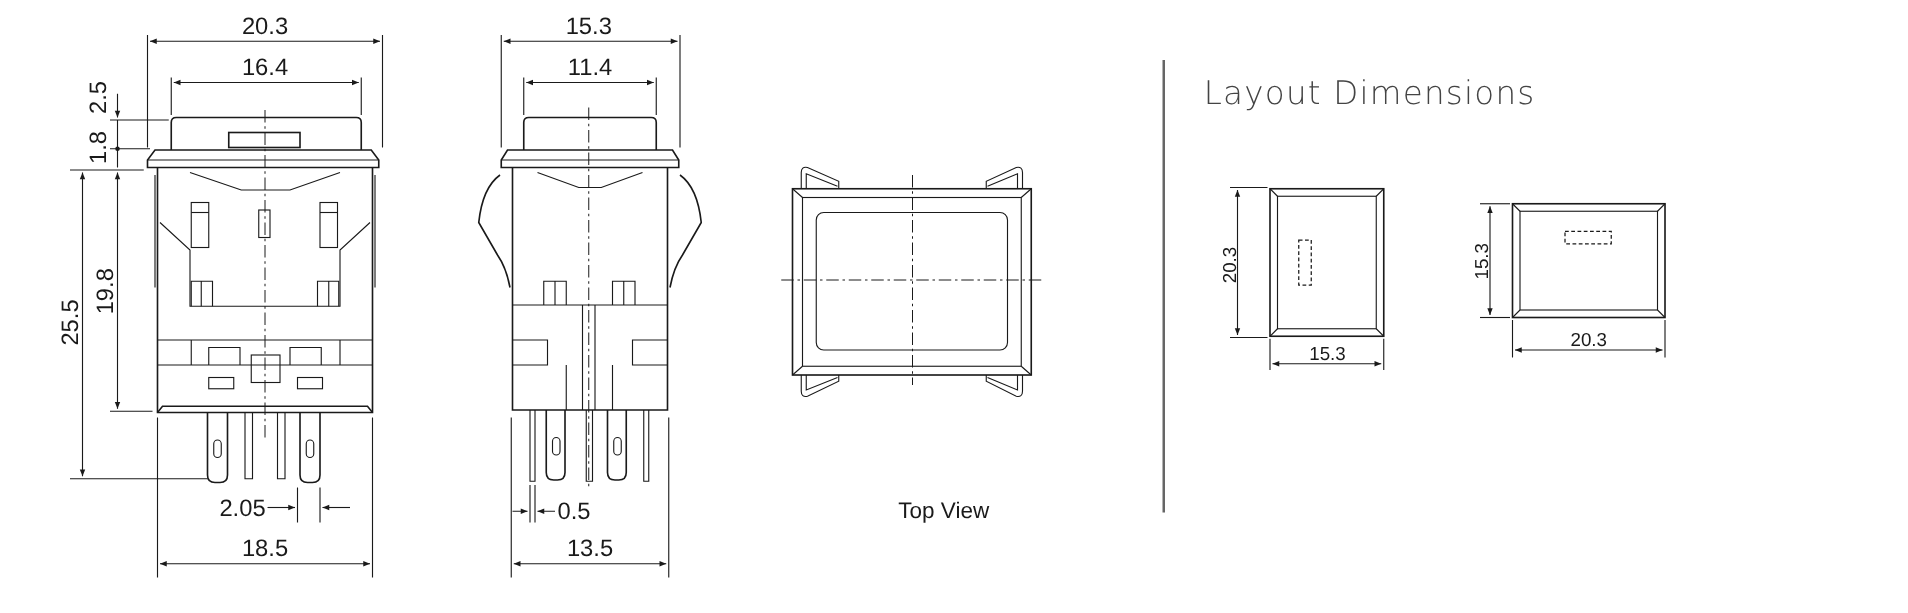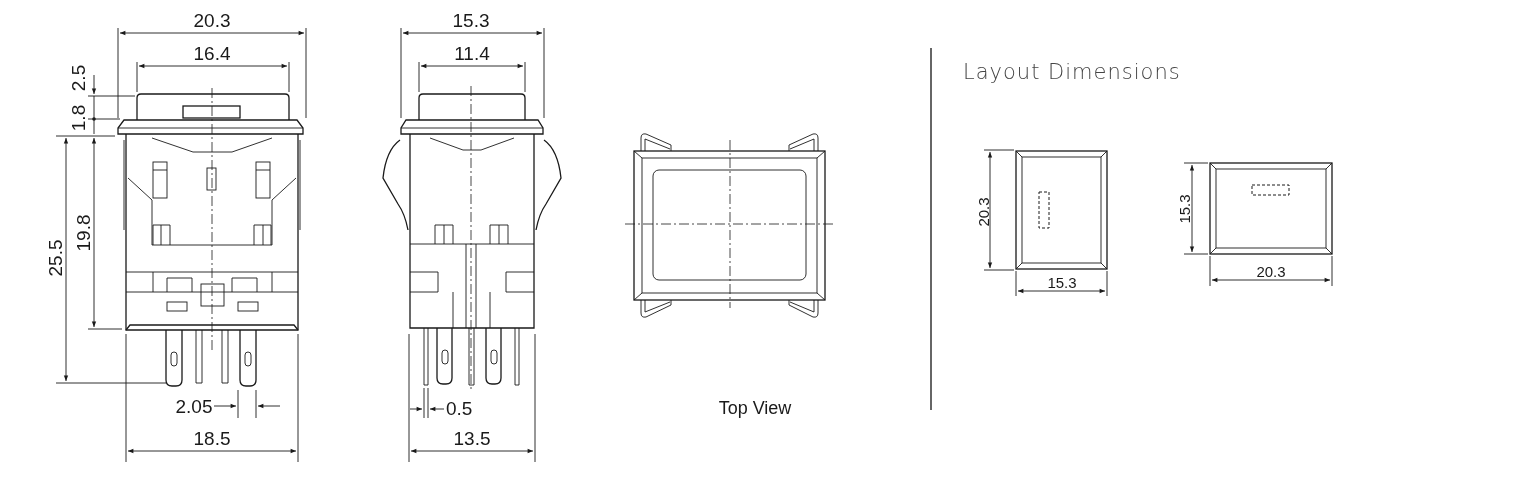--- a/index.html
+++ b/index.html
@@ -8,21 +8,21 @@
   svg { position:absolute; left:0; top:0; }
   .ln { stroke:#1a1a1a; stroke-width:1.3; fill:none; }
   .thin { stroke:#1a1a1a; stroke-width:0.9; fill:none; }
   .dim { stroke:#1a1a1a; stroke-width:0.9; fill:none; }
   .cl { stroke:#1a1a1a; stroke-width:0.8; fill:none; stroke-dasharray:10 3 2 3; }
   .dash { stroke:#1a1a1a; stroke-width:1; fill:none; stroke-dasharray:3 2; }
   .dt { font-family:"Liberation Sans", sans-serif; font-size:19px; fill:#1a1a1a; }
   .dts { font-family:"Liberation Sans", sans-serif; font-size:15px; fill:#1a1a1a; }
   .tv { font-family:"Liberation Sans", sans-serif; font-size:18px; fill:#1a1a1a; }
   .title { position:absolute; left:963px; top:60px; font-family:"DejaVu Sans", sans-serif;
-           font-size:21px; font-weight:300; letter-spacing:1px; color:#444444; }
+           font-size:26px; font-weight:300; letter-spacing:1px; color:#444444; }
   .divider { position:absolute; left:930px; top:48px; width:1.5px; height:362px; background:#666666; }
 </style>
 </head>
 <body>
 
 <svg width="1526" height="490" viewBox="0 0 1526 490">
   <defs>
     <marker id="arr" viewBox="0 0 10 10" refX="10" refY="5" markerWidth="9" markerHeight="6" orient="auto-start-reverse">
       <path d="M0,1 L10,5 L0,9 z" fill="#1a1a1a"></path>
     </marker>

